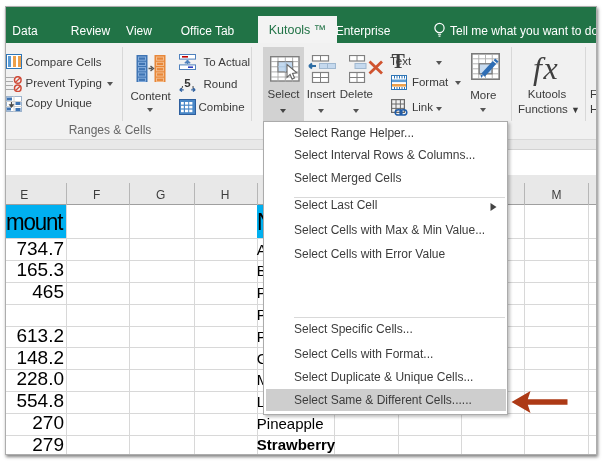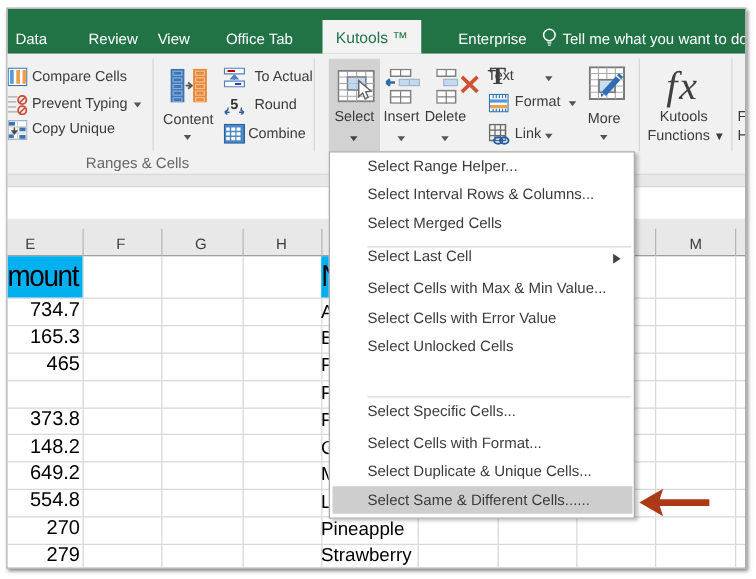--- a/index.html
+++ b/index.html
@@ -6,32 +6,32 @@
 #shot{position:absolute;left:5px;top:6px;width:592px;height:449px;background:#fff;overflow:hidden;
   border:1px solid #adadad;box-shadow:1px 2px 3px rgba(90,90,90,.75);}
 .a{position:absolute;}
 .lbl{position:absolute;font-size:11.5px;color:#3b3b3b;line-height:14px;white-space:nowrap;}
 .ctr{transform:translateX(-50%);}
 .tabtxt{position:absolute;top:17px;font-size:12px;color:#fff;line-height:14px;white-space:nowrap;}
 .caret{position:absolute;width:0;height:0;border-left:3.5px solid transparent;border-right:3.5px solid transparent;border-top:4px solid #555;}
 .vsep{position:absolute;top:40px;width:1px;height:74px;background:#d8d8d8;}
 .gv{position:absolute;width:1px;background:#d8d8d8;}
 .gh{position:absolute;height:1px;background:#d8d8d8;}
-.num{position:absolute;font-size:16px;color:#000;text-align:right;line-height:21.4px;}
+.num{position:absolute;font-size:19px;color:#000;text-align:right;line-height:21.4px;}
 .fruit{position:absolute;font-size:15px;color:#000;line-height:21.8px;white-space:nowrap;}
 .mi{position:absolute;left:288px;font-size:12px;color:#3c3c3c;line-height:23px;white-space:nowrap;}
 </style></head><body>
 <div id="shot">
 
 <div class="a" style="left:0;top:0;width:592px;height:36px;background:#217346;"></div>
 <div class="tabtxt ctr" style="left:19px;">Data</div>
 <div class="tabtxt ctr" style="left:84.5px;">Review</div>
 <div class="tabtxt ctr" style="left:133px;">View</div>
 <div class="tabtxt ctr" style="left:201.5px;">Office Tab</div>
-<div class="tabtxt ctr" style="left:388px;">Enterprise</div>
+<div class="tabtxt ctr" style="left:357px;">Enterprise</div>
 <div class="a" style="left:252px;top:9px;width:79px;height:27px;background:#f3f3f3;"></div>
 <div class="tabtxt ctr" style="left:291.5px;top:16px;color:#217346;font-size:12.5px;">Kutools ™</div>
 <svg class="a" style="left:427px;top:15px;" width="13" height="17" viewBox="0 0 13 17">
 <circle cx="6.5" cy="6" r="4.6" fill="none" stroke="#fff" stroke-width="1.2"></circle>
 <path d="M4.6 10.5 h3.8 M4.9 12.3 h3.2 M5.5 14.1 h2" stroke="#fff" stroke-width="1.1" fill="none"></path>
 </svg>
 <div class="tabtxt" style="left:444px;">Tell me what you want to do</div>
 <div class="a" style="left:0;top:36px;width:592px;height:96px;background:#f1f1f1;"></div>
 <div class="a" style="left:0;top:132px;width:592px;height:11px;background:#e8e8e8;border-top:1px solid #d9d9d9;border-bottom:1px solid #d2d2d2;"></div>
 <div class="a" style="left:0;top:143px;width:592px;height:25px;background:#fff;"></div>
@@ -225,41 +225,40 @@
 <div class="a" style="left:251.3px;top:197.5px;width:77px;height:33.9px;background:#00b0f0;"></div>
 <div class="a" style="left:-0.5px;top:200.8px;font-size:24px;color:#000;white-space:nowrap;letter-spacing:-1.2px;line-height:28px;transform:scaleX(0.93);transform-origin:0 0;">mount</div>
 <div class="a" style="left:250.8px;top:200.8px;font-size:24px;color:#000;white-space:nowrap;letter-spacing:-1.2px;line-height:28px;transform:scaleX(0.93);transform-origin:0 0;">Name</div>
 <div class="num" style="left:0;top:230.5px;width:58px;">734.7</div>
 <div class="fruit" style="left:250.8px;top:231.5px;">Apple</div>
 <div class="num" style="left:0;top:252.3px;width:58px;">165.3</div>
 <div class="fruit" style="left:250.8px;top:253.3px;">Banana</div>
 <div class="num" style="left:0;top:274.1px;width:58px;">465</div>
 <div class="fruit" style="left:250.8px;top:275.1px;">Pear</div>
 <div class="fruit" style="left:250.8px;top:296.9px;">Peach</div>
-<div class="num" style="left:0;top:317.7px;width:58px;">373.8</div>
+<div class="num" style="left:0;top:317.7px;width:58px;">613.2</div>
 <div class="fruit" style="left:250.8px;top:318.7px;">Plum</div>
 <div class="num" style="left:0;top:339.5px;width:58px;">148.2</div>
 <div class="fruit" style="left:250.8px;top:340.5px;">Grape</div>
-<div class="num" style="left:0;top:361.3px;width:58px;">649.2</div>
+<div class="num" style="left:0;top:361.3px;width:58px;">228.0</div>
 <div class="fruit" style="left:250.8px;top:362.3px;">Mango</div>
 <div class="num" style="left:0;top:383.1px;width:58px;">554.8</div>
 <div class="fruit" style="left:250.8px;top:384.1px;">Lemon</div>
 <div class="num" style="left:0;top:404.9px;width:58px;">270</div>
 <div class="fruit" style="left:250.8px;top:405.9px;">Pineapple</div>
 <div class="num" style="left:0;top:426.7px;width:58px;">279</div>
-<div class="fruit" style="left:250.8px;top:427px;">Strawberry</div>
+<div class="fruit" style="left:250.8px;top:427px;font-weight:bold;">Strawberry</div>
 <div class="a" style="left:257px;top:114.4px;width:245px;height:294px;background:#fff;border:1px solid #ababab;box-shadow:2px 2px 3px rgba(0,0,0,0.25);"></div>
 <div class="a" style="left:259.5px;top:381.8px;width:240px;height:22.1px;background:#cecece;"></div>
 <div class="mi" style="top:115.2px;">Select Range Helper...</div>
 <div class="mi" style="top:137.2px;">Select Interval Rows &amp; Columns...</div>
 <div class="mi" style="top:160.3px;">Select Merged Cells</div>
 <div class="mi" style="top:187.0px;">Select Last Cell</div>
 <div class="mi" style="top:211.5px;">Select Cells with Max &amp; Min Value...</div>
 <div class="mi" style="top:235.5px;">Select Cells with Error Value</div>
-<div class="mi" style="top:258.7px;">Select Unlocked Cells</div>
 <div class="mi" style="top:310.8px;">Select Specific Cells...</div>
 <div class="mi" style="top:336.1px;">Select Cells with Format...</div>
 <div class="mi" style="top:359.3px;">Select Duplicate &amp; Unique Cells...</div>
 <div class="mi" style="top:381.9px;">Select Same &amp; Different Cells......</div>
 <div class="gh" style="left:288px;top:189.5px;width:211px;background:#d9d9d9;"></div>
 <div class="gh" style="left:288px;top:310px;width:211px;background:#d9d9d9;"></div>
 <svg class="a" style="left:484px;top:196px;" width="7" height="8" viewBox="0 0 7 8">
 <path d="M0.5 0 L6.5 4 L0.5 8 z" fill="#444"></path>
     </svg>
 <svg class="a" style="left:504.5px;top:382px;" width="58" height="26" viewBox="0 0 58 26">

